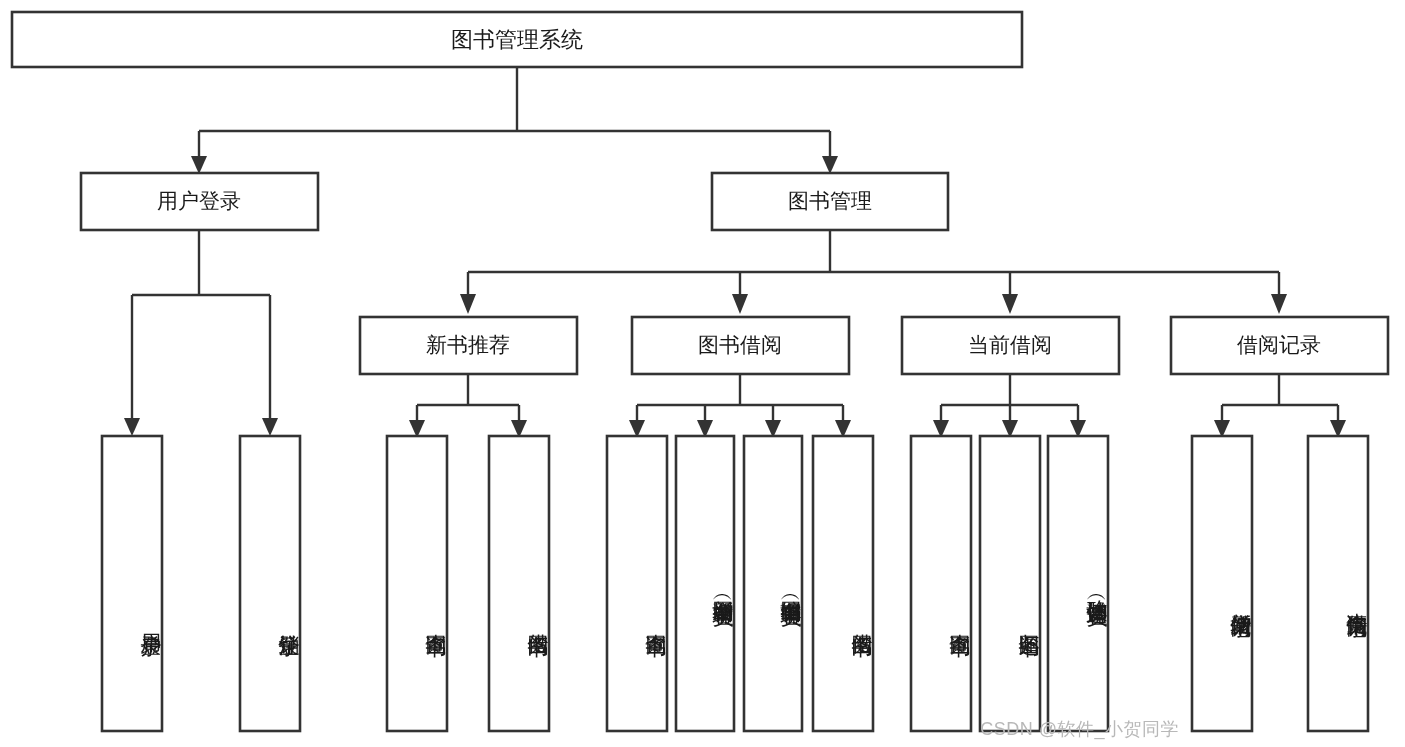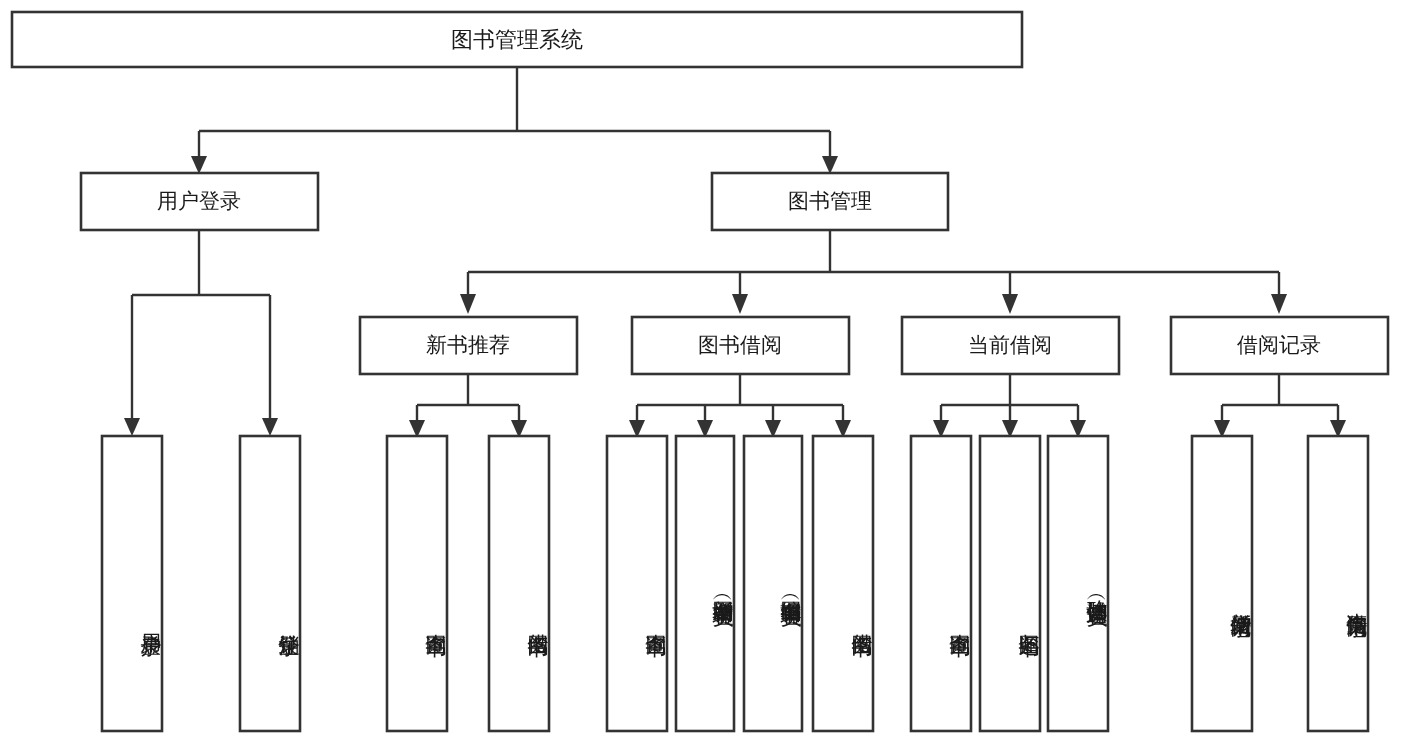--- a/index.html
+++ b/index.html
@@ -217,14 +217,15 @@
   <div class="vlabel" style="left:744px; top:444px; width:58px; height:287px;">编辑图书（管理员）</div>
   <div class="vlabel" style="left:813px; top:506px; width:60px; height:225px;">借阅图书</div>
 
   <div class="vlabel" style="left:911px; top:506px; width:60px; height:225px;">查询图书</div>
   <div class="vlabel" style="left:980px; top:506px; width:60px; height:225px;">归还图书</div>
   <div class="vlabel" style="left:1048px; top:444px; width:60px; height:287px;">确认归还（管理员）</div>
 
   <div class="vlabel" style="left:1192px; top:466px; width:60px; height:265px;">新增借阅记录</div>
   <div class="vlabel" style="left:1308px; top:466px; width:60px; height:265px;">查询借阅记录</div>
 
+  <div class="watermark">CSDN @软件_小贺同学</div>
 
 </div>
 
 </body></html>

